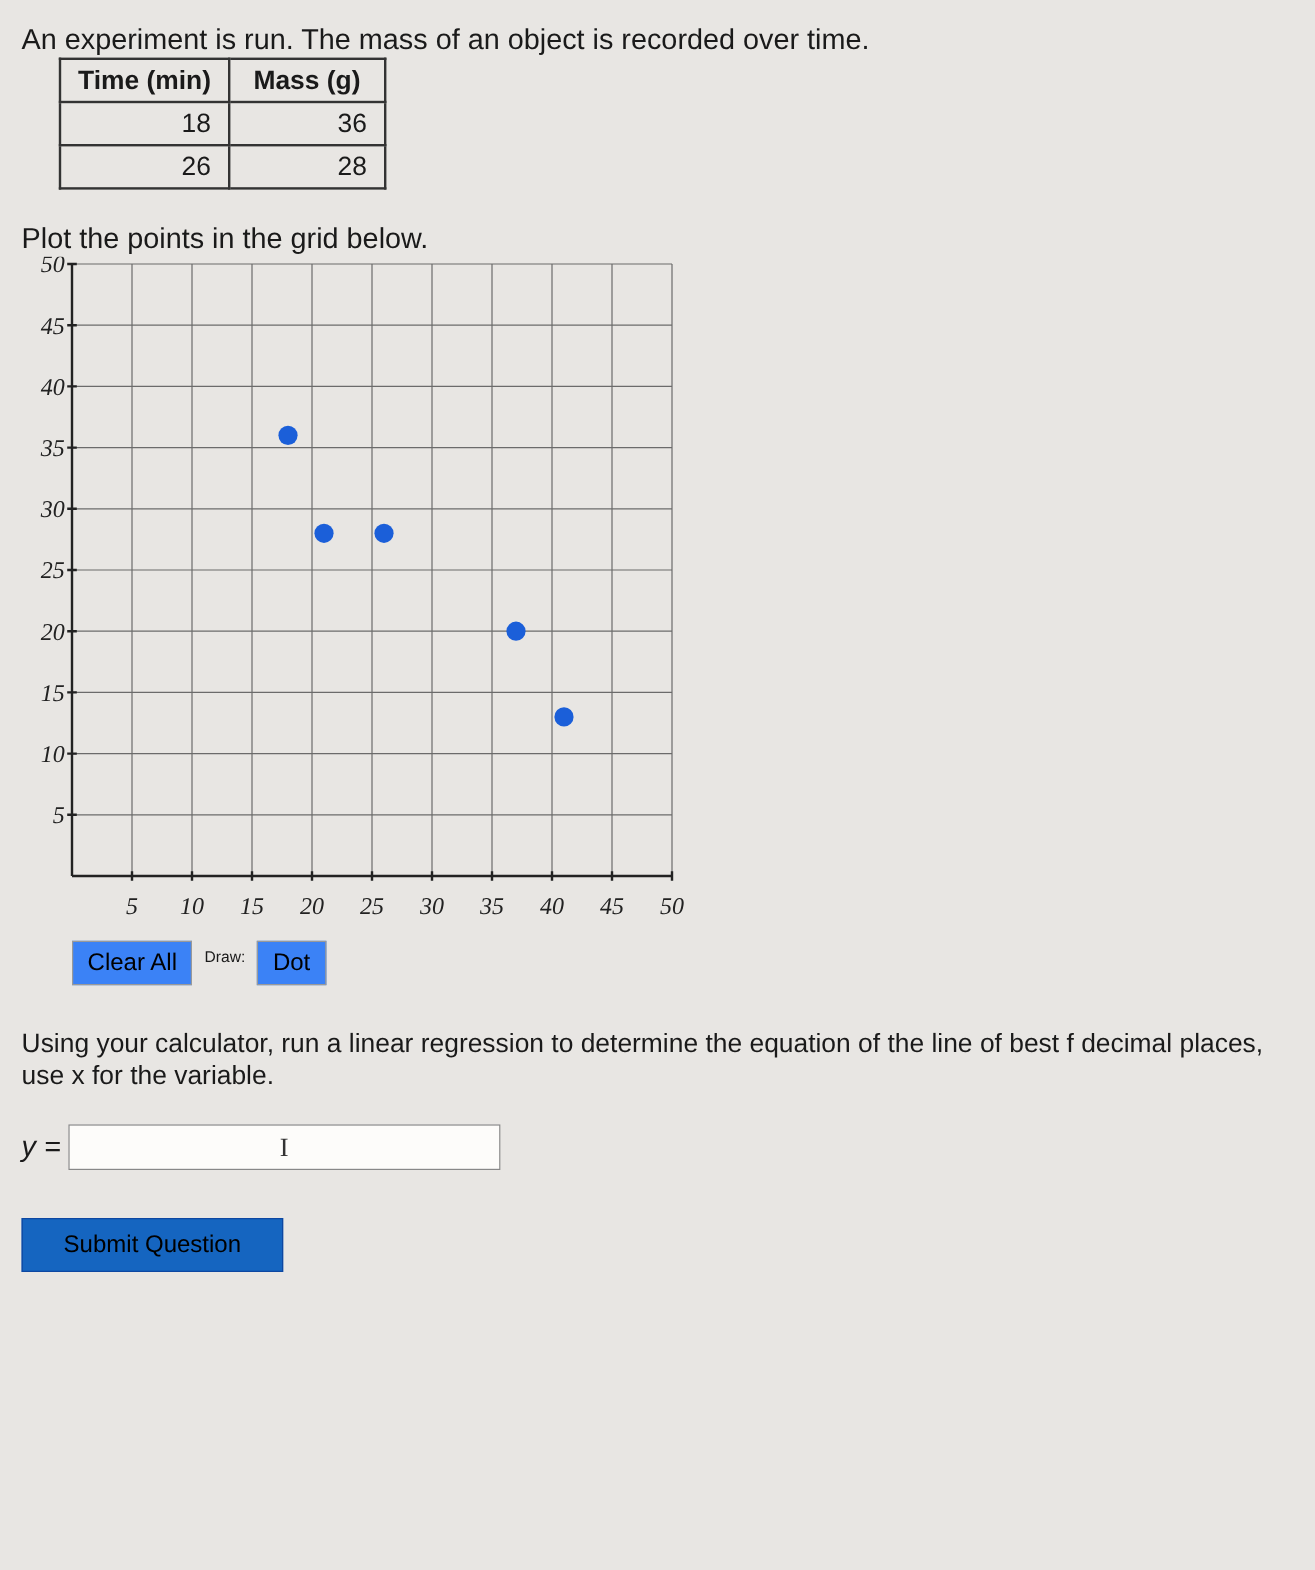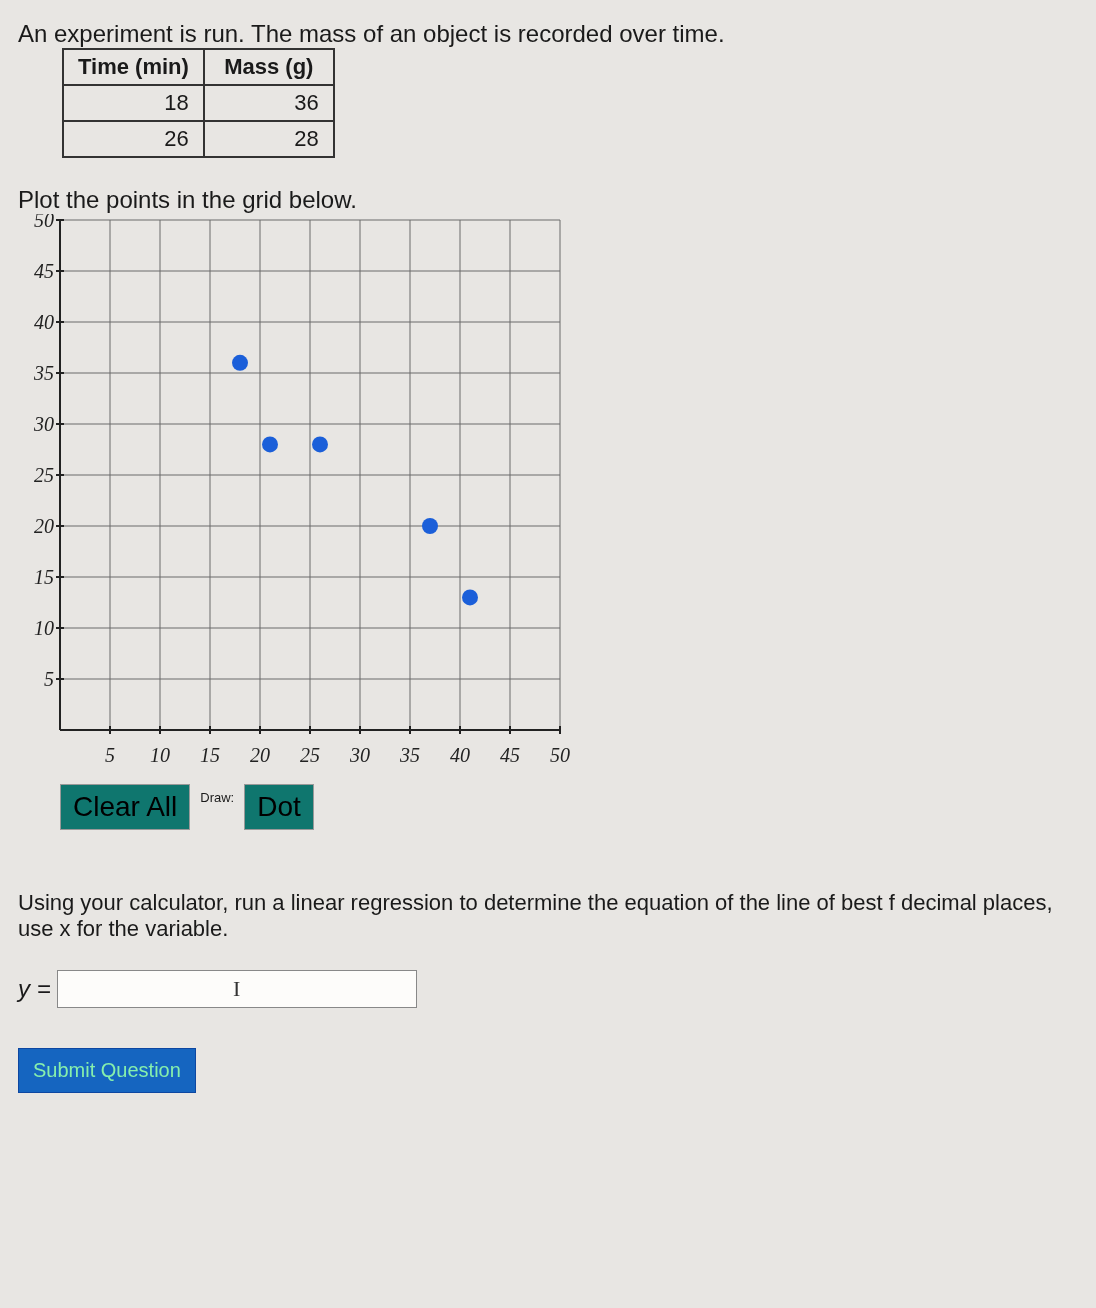--- a/index.html
+++ b/index.html
@@ -6,45 +6,45 @@
   body {
     font-family: Arial, Helvetica, sans-serif;
     background: #e8e6e3;
     padding: 20px 18px;
     width: 1096px;
     color: #1a1a1a;
   }
   .problem-text { font-size: 24px; }
   .data-table {
     border-collapse: collapse;
-    margin-left: 44px;
+    margin-left: 31px;
     margin-bottom: 28px;
   }
   .data-table th, .data-table td {
     border: 2px solid #333;
     padding: 4px 14px;
     font-size: 22px;
     text-align: right;
     min-width: 130px;
   }
   .data-table th { font-weight: bold; text-align: center; }
   .plot-instruction { font-size: 24px; margin-bottom: 0; }
   .chart-wrap { position: relative; width: 560px; margin-bottom: 10px; }
   svg.grid { display: block; }
   .btn-row { display: flex; gap: 0; margin-left: 42px; margin-top: 4px; }
   .btn {
     border: 1px solid #999;
-    background: #0f766e;
+    background: #3b82f6;
     padding: 6px 12px;
-    font-size: 28px;
+    font-size: 20px;
     font-family: inherit;
     cursor: pointer;
   }
   .draw-label { border: none; background: transparent; padding: 6px 10px; font-size: 13px; }
-  .regression-text { font-size: 22px; margin-top: 60px; margin-bottom: 28px; }
+  .regression-text { font-size: 22px; margin-top: 36px; margin-bottom: 28px; }
   .eq-row { display: flex; align-items: center; gap: 6px; margin-bottom: 40px; }
   .eq-label { font-size: 24px; font-style: italic; }
   .eq-input {
     width: 360px;
     height: 38px;
     border: 1px solid #888;
     background: #fdfcfa;
     font-size: 18px;
     padding: 4px 8px;
     position: relative;
@@ -55,23 +55,23 @@
     top: 50%;
     transform: translate(-50%, -50%);
     font-family: serif;
     font-size: 22px;
     color: #333;
     pointer-events: none;
   }
   .eq-input-wrap { position: relative; display: inline-block; }
   .submit-btn {
     background: #1565c0;
-    color: #86efac;
+    color: #000000;
     border: 1px solid #0d47a1;
-    padding: 10px 14px;
+    padding: 10px 34px;
     font-size: 20px;
     cursor: pointer;
   }
 </style>
 </head>
 <body>
 
 
 
 <p class="problem-text">An experiment is run. The mass of an object is recorded over time.</p>

